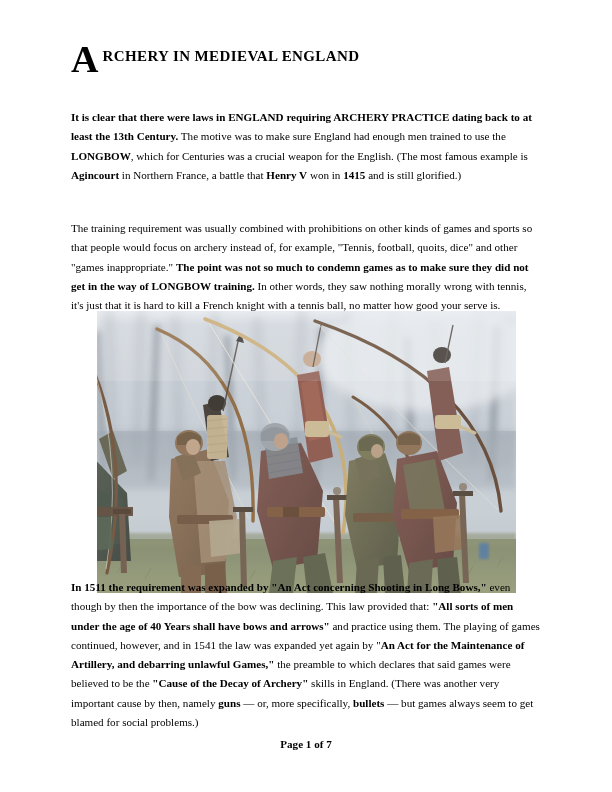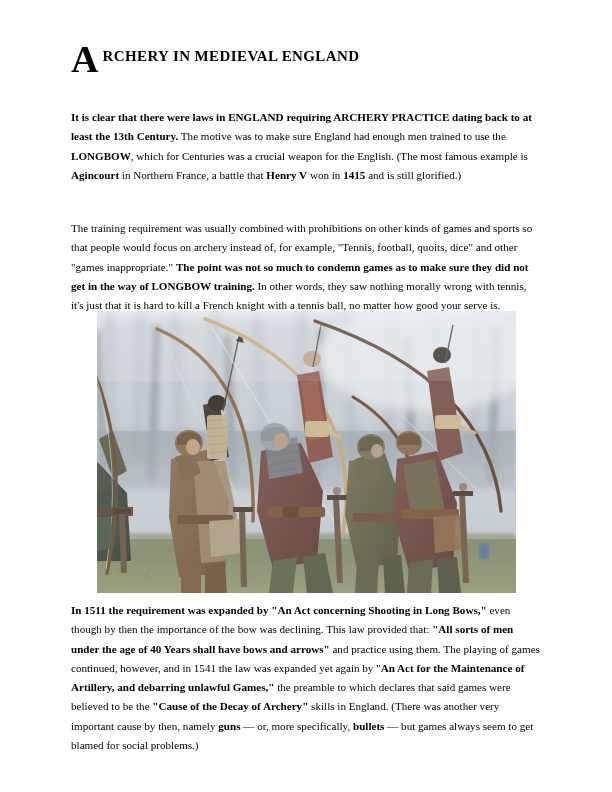--- a/index.html
+++ b/index.html
@@ -54,21 +54,21 @@
     left: 71px;
     width: 470px;
     font-size: 11.1px;
     line-height: 19.3px;
     text-align: left;
   }
   .body-text b { font-weight: bold; }
 
   #para-1 { top: 108px; }
   #para-2 { top: 219px; }
-  #para-3 { top: 601px; }
+  #para-3 { top: 578px; }
 
   
   .photo-frame {
     position: absolute;
     left: 97px;
     top: 311px;
     width: 419px;
     height: 282px;
     overflow: hidden;
     background: #b9bfc6;
@@ -349,14 +349,17 @@
 
       <rect x="0" y="0" width="419" height="282" fill="#c8cfd6" opacity="0.13"></rect>
       <rect x="0" y="0" width="419" height="70" fill="#ffffff" opacity="0.12"></rect>
     </svg>
   </div>
 
   <div class="body-text" id="para-3">
     <b>In 1511 the requirement was expanded by "An Act concerning Shooting in Long Bows,"</b><span> even though by then the importance of the bow was declining.  This law provided that: </span><b>"All sorts of men under the age of 40 Years shall have bows and arrows"</b><span> and practice using them.  The playing of games continued, however, and in 1541  the law was expanded yet again by "</span><b>An Act for the Maintenance of Artillery, and debarring unlawful Games,"</b><span> the preamble to which declares that said games were believed to be the </span><b>"Cause of the Decay of Archery"</b><span> skills in England.  (There was another very important cause by then, namely </span><b>guns</b><span> — or, more specifically, </span><b>bullets</b><span> — but games always seem to get blamed for social problems.)</span>
   </div>
 
+  <div class="footer">
+    <span>Page 1 of 7</span>
+  </div>
 
 </div>
 
 </body></html>

